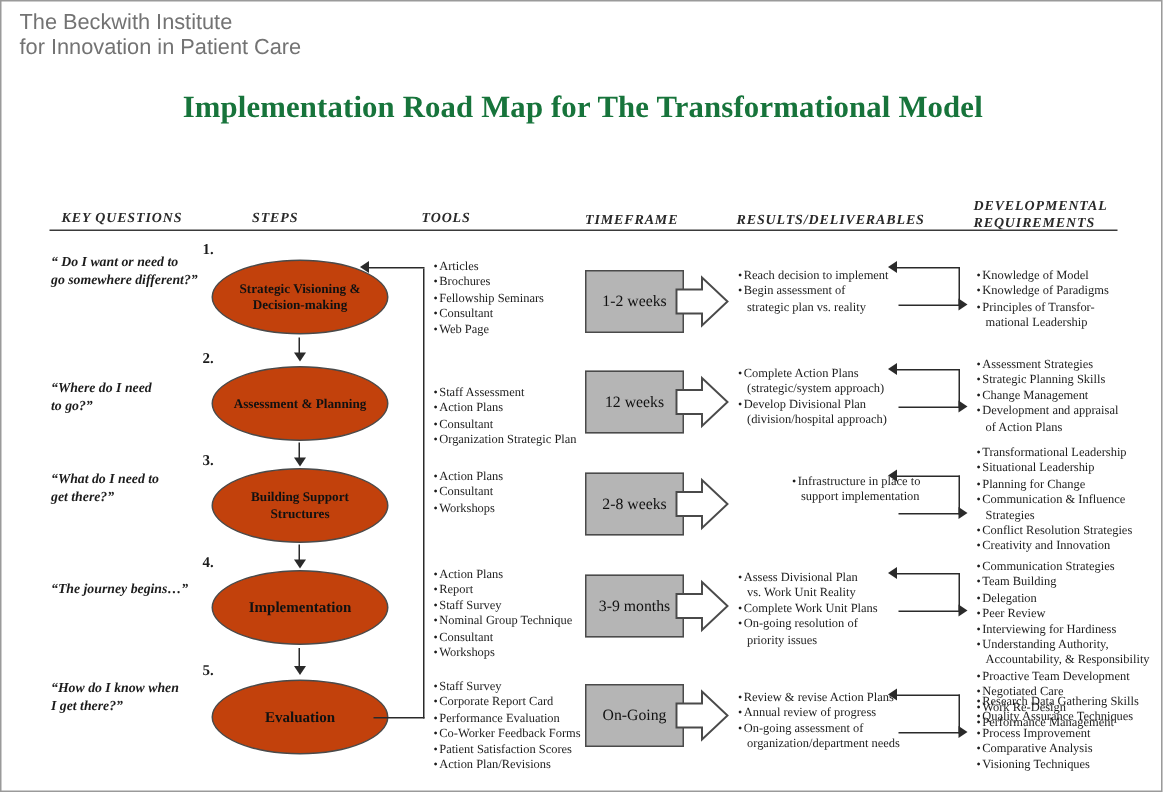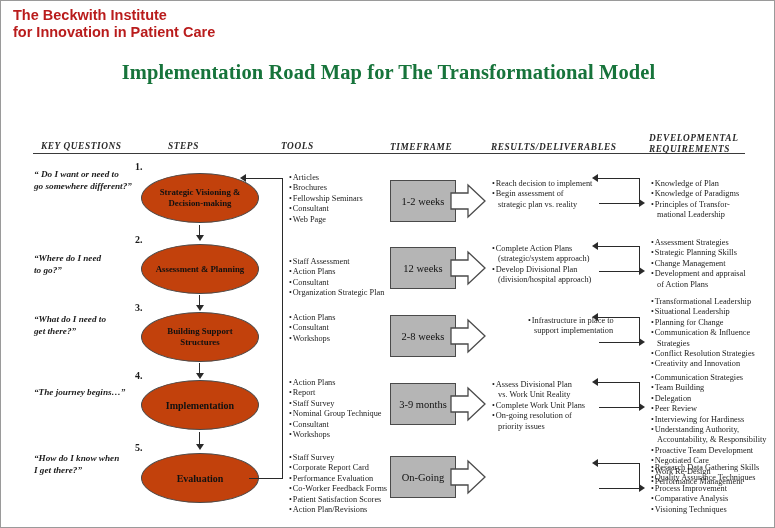--- a/index.html
+++ b/index.html
@@ -5,21 +5,21 @@
   html,body{margin:0;padding:0;background:#b8b8b8;}
   #page{
     position:relative;width:775px;height:528px;
     background:#ffffff;border:1px solid #9a9a9a;box-sizing:border-box;
     font-family:"Liberation Serif", serif;overflow:hidden;
   }
   
   #brand{
     position:absolute;left:12px;top:6px;width:300px;
     font-family:"Liberation Sans", sans-serif;
-    font-weight:bold;font-size:14.5px;line-height:17px;color:#b91c1c;
+    font-weight:normal;font-size:14.5px;line-height:17px;color:#737373;
   }
   #title{
     position:absolute;left:0;top:60px;width:775px;text-align:center;
     font-family:"Liberation Serif", serif;font-weight:bold;
     font-size:20.5px;color:#17743b;letter-spacing:.1px;
   }
   
   .colhead{
     position:absolute;font-family:"Liberation Serif", serif;
     font-style:italic;font-weight:bold;font-size:9.3px;color:#2a2a2a;
@@ -252,20 +252,26 @@
       <div class="bl">Infrastructure in place to</div>
       <div class="ind">support implementation</div>
     </div>
   <div class="bullets" style="left:491px;top:379px;">
       <div class="bl">Assess Divisional Plan</div>
       <div class="ind">vs. Work Unit Reality</div>
       <div class="bl">Complete Work Unit Plans</div>
       <div class="bl">On-going resolution of</div>
       <div class="ind">priority issues</div>
     </div>
+  <div class="bullets" style="left:491px;top:459px;">
+      <div class="bl">Review &amp; revise Action Plans</div>
+      <div class="bl">Annual  review of progress</div>
+      <div class="bl">On-going assessment of</div>
+      <div class="ind">organization/department needs</div>
+    </div>
 
   <div>
     <div class="hline" style="left:597px;top:177px;width:42px;"></div>
     <div class="arrleft" style="left:591px;top:173px;"></div>
     <div class="vline" style="left:638px;top:177px;height:26px;"></div>
     <div class="hline" style="left:598px;top:202px;width:41px;"></div>
     <div class="arrright" style="left:638px;top:198px;"></div>
   </div>
   <div>
     <div class="hline" style="left:597px;top:245px;width:42px;"></div>
@@ -290,21 +296,21 @@
   </div>
   <div>
     <div class="hline" style="left:597px;top:462px;width:42px;"></div>
     <div class="arrleft" style="left:591px;top:458px;"></div>
     <div class="vline" style="left:638px;top:462px;height:26px;"></div>
     <div class="hline" style="left:598px;top:487px;width:41px;"></div>
     <div class="arrright" style="left:638px;top:483px;"></div>
   </div>
 
   <div class="bullets" style="left:650px;top:178px;">
-      <div class="bl">Knowledge of Plan</div>
+      <div class="bl">Knowledge of Model</div>
       <div class="bl">Knowledge of Paradigms</div>
       <div class="bl">Principles of Transfor-</div>
       <div class="ind">mational Leadership</div>
     </div>
   <div class="bullets" style="left:650px;top:237px;">
       <div class="bl">Assessment Strategies</div>
       <div class="bl">Strategic Planning Skills</div>
       <div class="bl">Change Management</div>
       <div class="bl">Development and appraisal</div>
       <div class="ind">of Action Plans</div>

